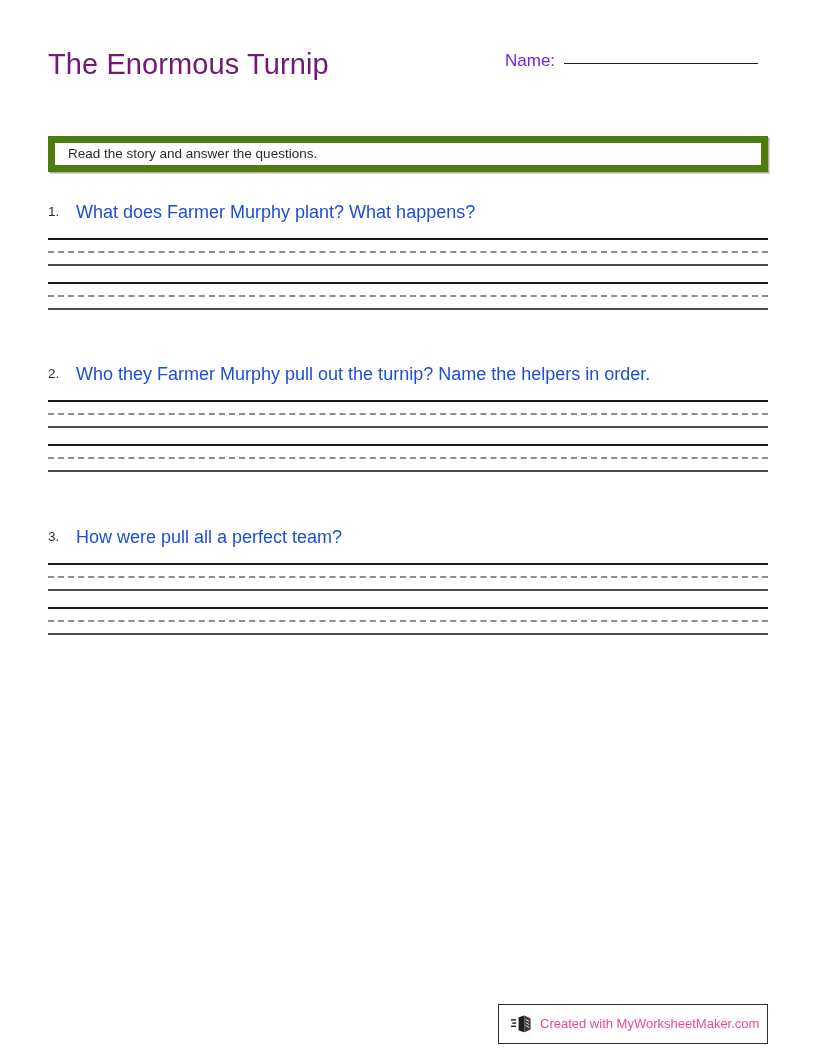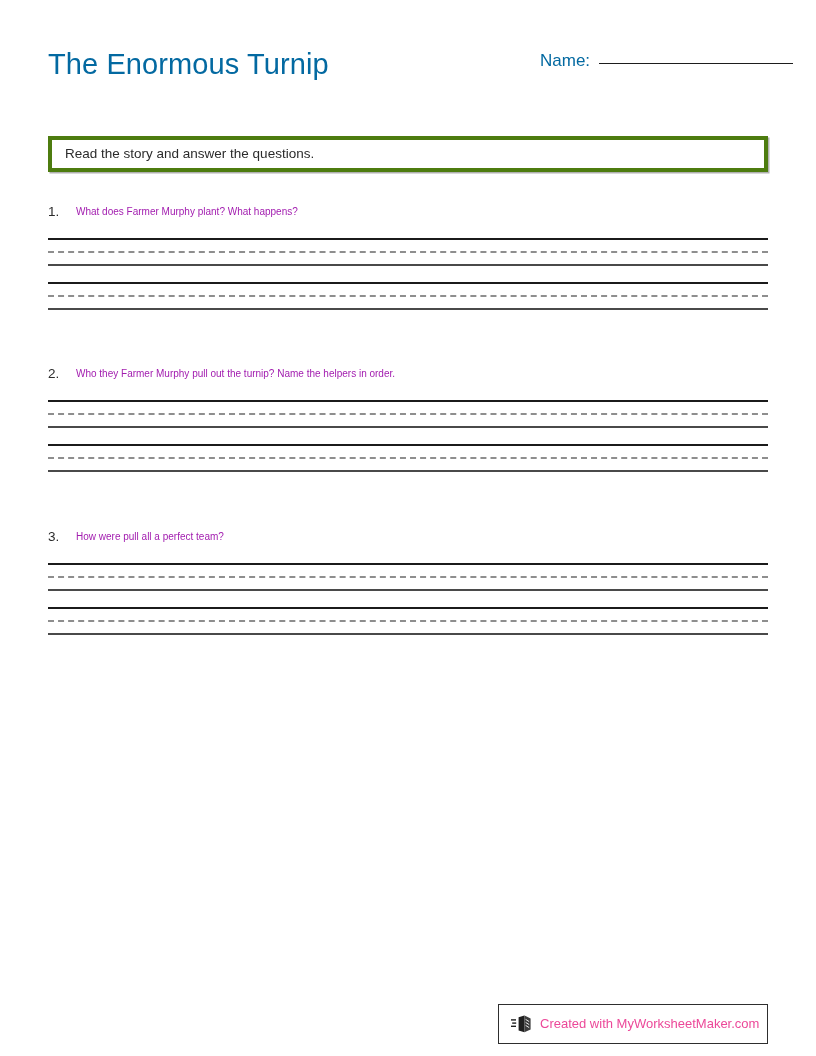--- a/index.html
+++ b/index.html
@@ -31,55 +31,54 @@
     width: 720px;
     height: 52px;
   }
   .worksheet-title {
     position: absolute;
     left: 0;
     top: 0;
     font-size: 29px;
     font-weight: 400;
     letter-spacing: 0.1px;
-    color: #0369a1;
+    color: #701a75;
     line-height: 40px;
     white-space: nowrap;
   }
   .name-area {
     position: absolute;
     left: 457px;
     top: 6px;
     display: flex;
     align-items: baseline;
   }
   .name-label {
     font-size: 17px;
-    color: #0369a1;
+    color: #6d28d9;
     line-height: 22px;
     white-space: nowrap;
-    margin-left: 35px;
   }
   .name-rule {
     width: 194px;
     height: 0;
     margin-left: 9px;
     border-bottom: 1.4px solid #1d1d1d;
     transform: translateY(-2px);
   }
 
   
   .instruction-box {
     position: absolute;
     left: 48px;
     top: 136px;
     width: 720px;
     height: 36px;
     box-sizing: border-box;
-    border: 4px solid #4d7c0f;
+    border: 7px solid #4d7c0f;
     background: #ffffff;
     box-shadow: 1.5px 1.5px 0 rgba(80,80,80,0.45);
     display: flex;
     align-items: center;
   }
   .instruction-text {
     padding-left: 13px;
     font-size: 13.5px;
     color: #2b2b2b;
     line-height: 18px;
@@ -97,22 +96,22 @@
     height: 22px;
   }
   .question-number {
     width: 28px;
     flex: 0 0 28px;
     font-size: 13.5px;
     color: #2b2b2b;
     line-height: 20px;
   }
   .question-text {
-    font-size: 10px;
-    color: #a21caf;
+    font-size: 18px;
+    color: #1d4ed8;
     line-height: 20px;
     white-space: nowrap;
   }
 
   
   .lines-area {
     position: relative;
     width: 720px;
   }
   .line-group {

